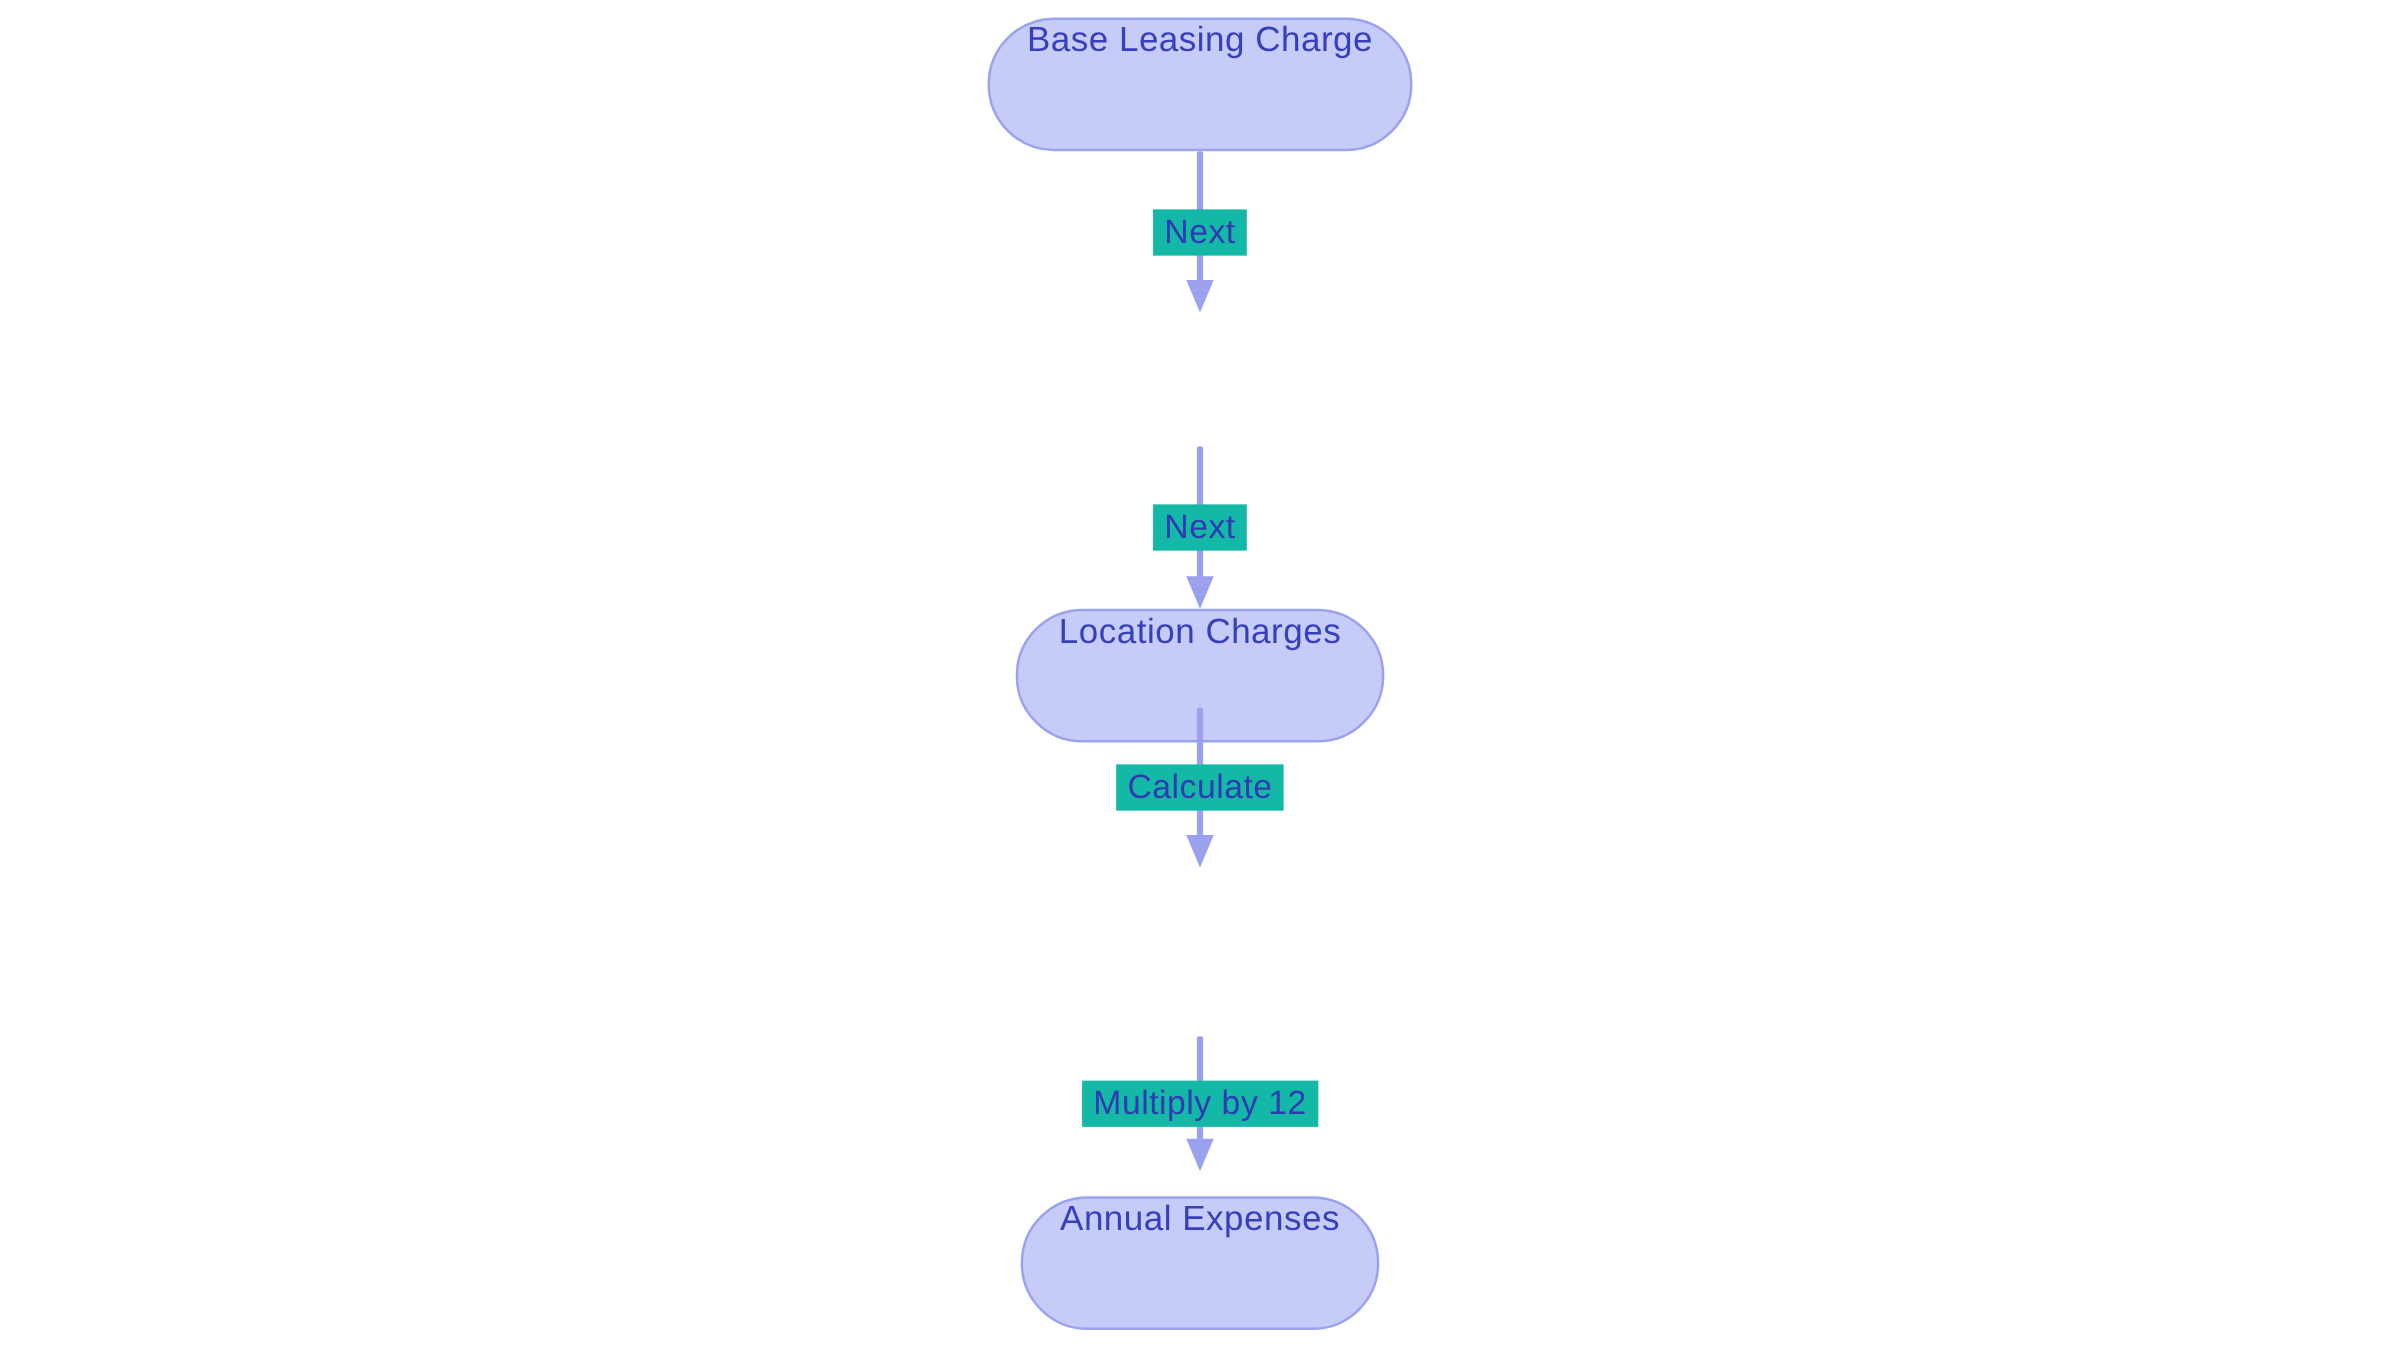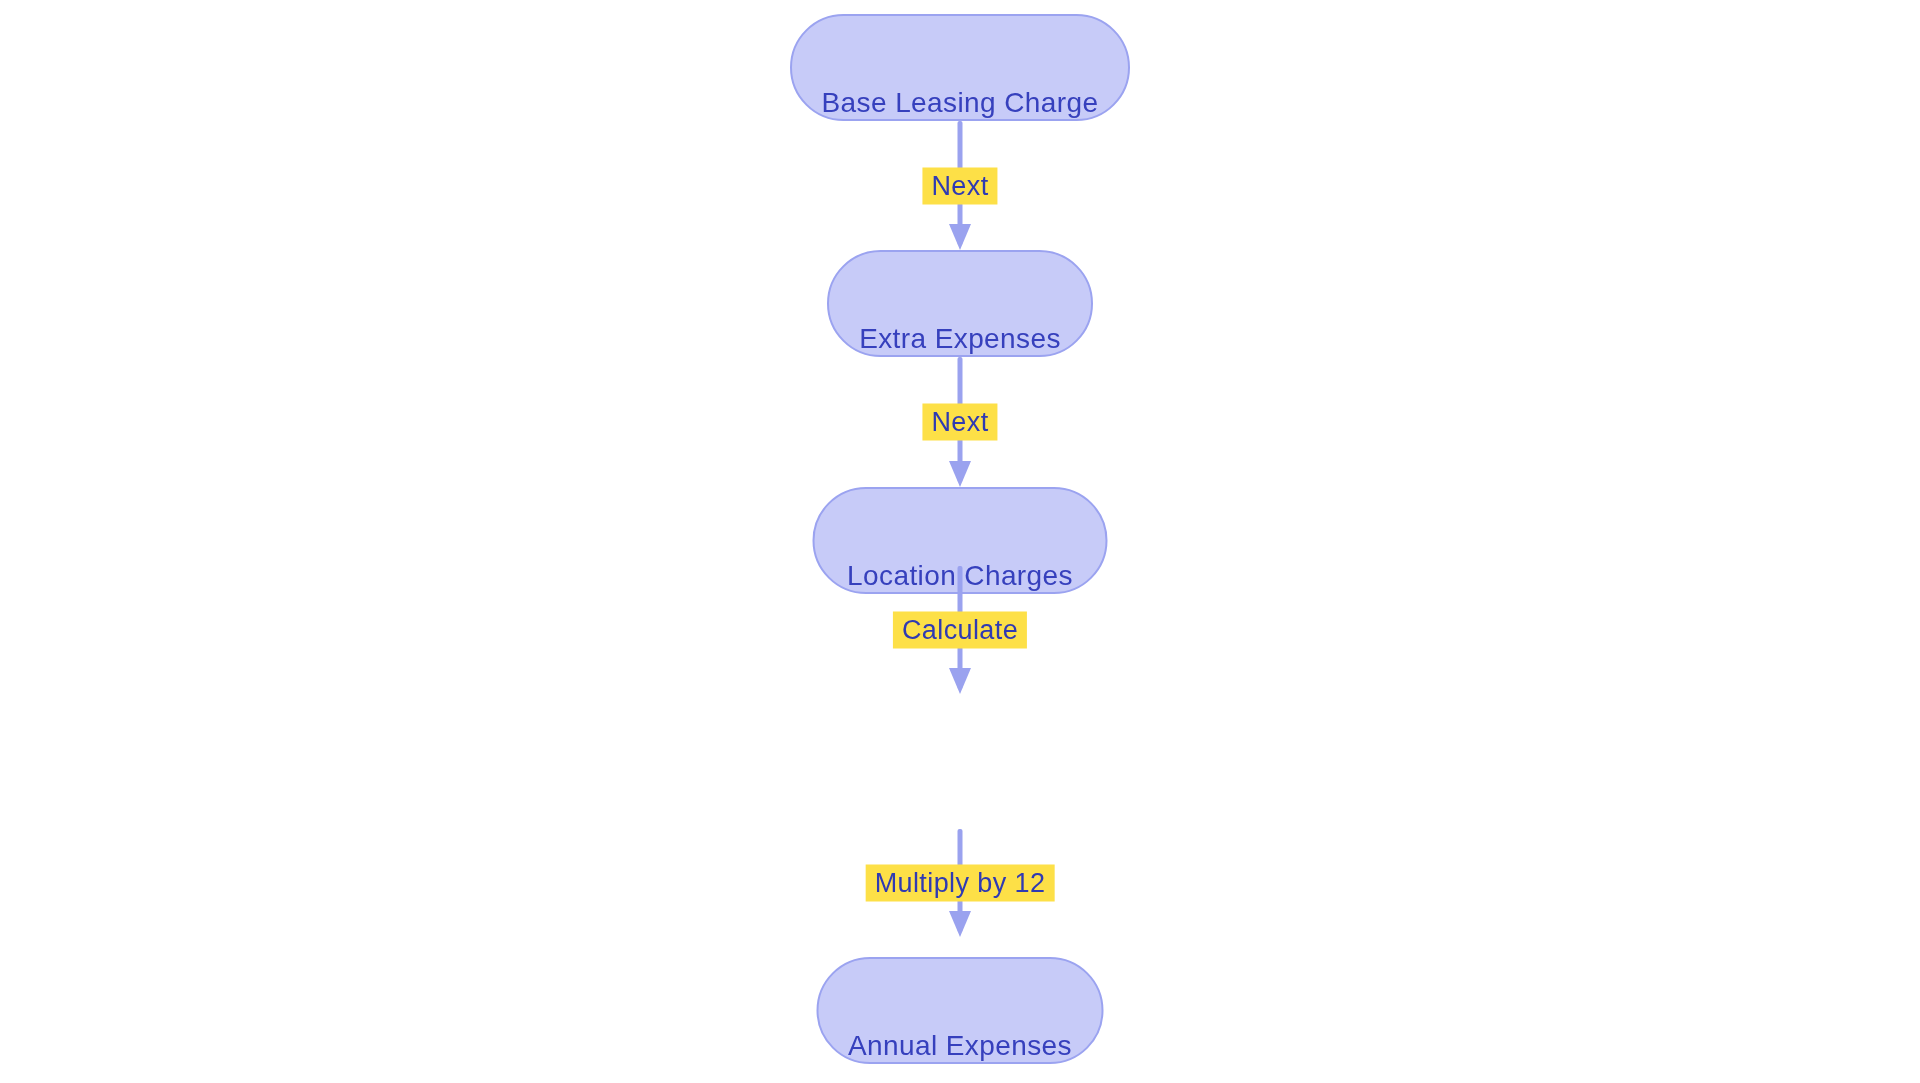--- a/index.html
+++ b/index.html
@@ -18,21 +18,21 @@
   .node {
     position: absolute;
     left: 50%;
     transform: translateX(-50%);
     height: 107px;
     box-sizing: border-box;
     background: #c7cbf8;
     border: 2px solid #9ba3f0;
     border-radius: 54px;
     display: flex;
-    align-items: flex-end;
+    align-items: flex-start;
     justify-content: center;
     color: #3640bd;
     font-size: 28px;
     letter-spacing: 0.4px;
     white-space: nowrap;
   }
   .node-1 { top: 14px;  width: 340px; }
   .node-2 { top: 250px; width: 266px; }
   .node-3 { top: 487px; width: 295px; }
   .node-4 { top: 722px; width: 325px; }
@@ -68,21 +68,21 @@
     height: 0;
     border-left: 11px solid transparent;
     border-right: 11px solid transparent;
     border-top: 26px solid #9aa2ef;
   }
   .edge-label {
     position: absolute;
     top: 50%;
     left: 50%;
     transform: translate(-50%, -50%);
-    background: #fde047;
+    background: #14b8a6;
     padding: 3px 9px;
     color: #2f3ab3;
     font-size: 27px;
     letter-spacing: 0.4px;
     white-space: nowrap;
   }
 </style>
 </head>
 <body>
 
@@ -91,23 +91,20 @@
   <div class="node node-1">
     <span>Base Leasing Charge</span>
   </div>
 
   <div class="edge edge-1">
     <div class="edge-line"></div>
     <div class="edge-arrowhead"></div>
     <div class="edge-label">Next</div>
   </div>
 
-  <div class="node node-2">
-    <span>Extra Expenses</span>
-  </div>
 
   <div class="edge edge-2">
     <div class="edge-line"></div>
     <div class="edge-arrowhead"></div>
     <div class="edge-label">Next</div>
   </div>
 
   <div class="node node-3">
     <span>Location Charges</span>
   </div>

